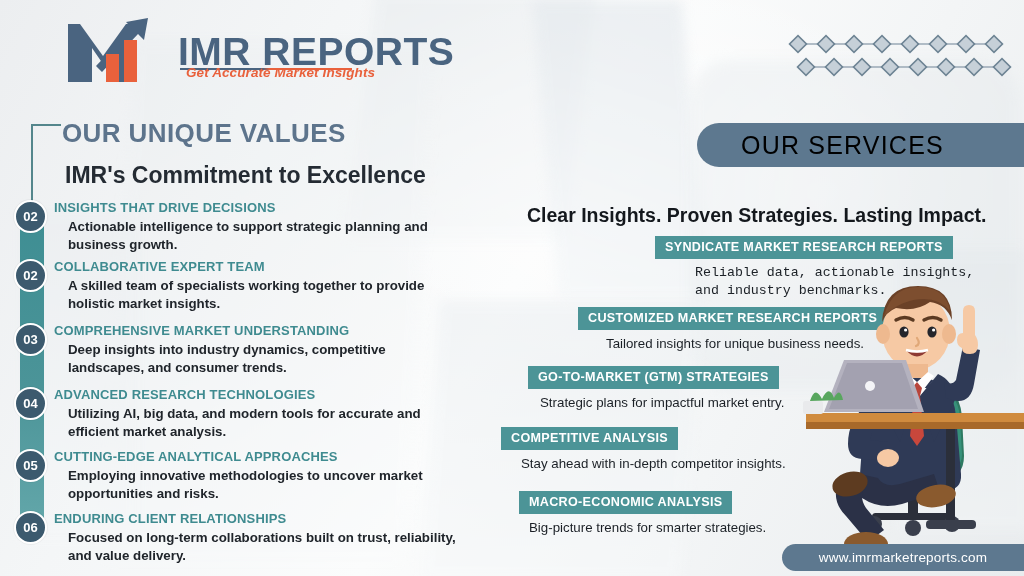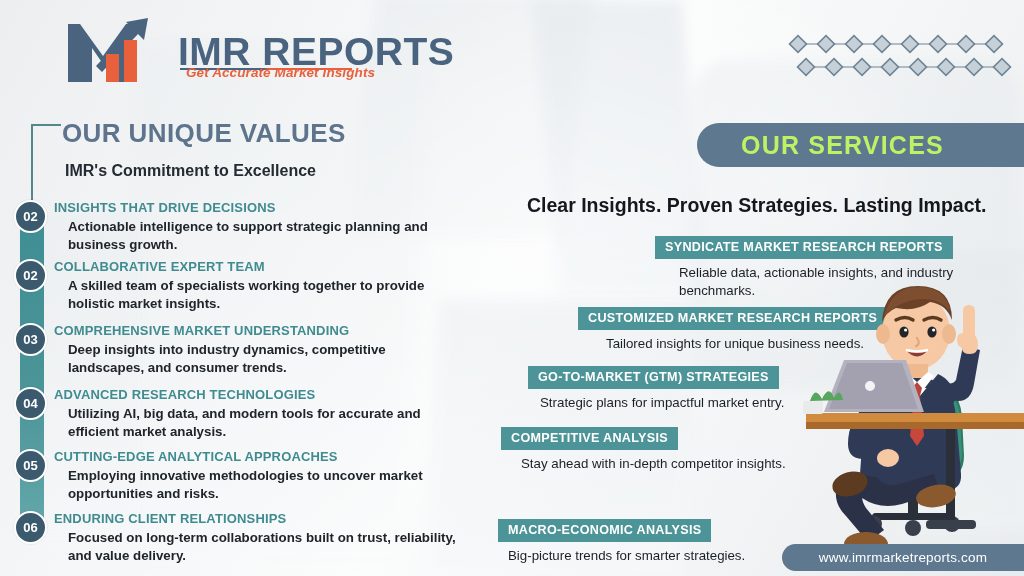--- a/index.html
+++ b/index.html
@@ -43,21 +43,21 @@
   #diamonds{position:absolute;left:788px;top:34px;width:230px;height:44px;}
 
   
   #left-head{
     position:absolute;left:62px;top:118px;
     font-size:26px;font-weight:bold;letter-spacing:.4px;color:#5d748c;
     white-space:nowrap;
   }
   #left-sub{
     position:absolute;left:65px;top:162px;
-    font-size:16px;font-weight:bold;color:#242b33;white-space:nowrap;
+    font-size:23px;font-weight:bold;color:#242b33;white-space:nowrap;
   }
   
   #bracket{position:absolute;left:31px;top:124px;width:28px;height:88px;
      border-left:2px solid #54868c;border-top:2px solid #54868c;}
   
   #teal-bar{position:absolute;left:20px;top:212px;width:24px;height:316px;
      background:linear-gradient(180deg,#3e8e93 0%,#4b9498 55%,#63a7aa 100%);}
 
   .vitem{position:absolute;left:54px;}
   .vnum{
@@ -71,25 +71,25 @@
   .vtitle{font-size:13px;font-weight:bold;color:#3f8b90;letter-spacing:.15px;white-space:nowrap;}
   .vdesc{margin-left:14px;margin-top:3px;font-size:13.3px;color:#20252b;line-height:1.33;max-width:392px;font-weight:bold;}
 
   
   #svc-banner{
     position:absolute;left:697px;top:123px;width:340px;height:44px;
     background:#5d788f;border-radius:22px 0 0 22px;
     display:flex;align-items:center;
   }
   #svc-banner span{
-    color:#bef264;font-size:25px;font-weight:bold;letter-spacing:1.2px;
+    color:#000000;font-size:25px;font-weight:normal;letter-spacing:1.2px;
     margin-left:44px;
   }
   #svc-tag{
-    position:absolute;left:527px;top:194px;
+    position:absolute;left:527px;top:204px;
     font-size:19.5px;font-weight:bold;color:#14181d;white-space:nowrap;
   }
   .sitem{position:absolute;}
   .slabel{
     display:inline-block;background:#4c9497;color:#fff;
     font-size:12.6px;font-weight:bold;letter-spacing:.3px;
     padding:4px 10px 5px 10px;white-space:nowrap;
   }
   .sdesc{font-size:13.3px;color:#1b2026;line-height:1.33;margin-top:5px;}
 
@@ -189,39 +189,39 @@
     <div class="vdesc">Focused on long-term collaborations built on trust, reliability, and value delivery.</div>
   </div>
 
   <div id="svc-banner">
     <span>OUR SERVICES</span>
   </div>
   <div id="svc-tag">Clear Insights. Proven Strategies. Lasting Impact.</div>
 
   <div class="sitem" style="left:655px;top:236px;">
     <div class="slabel">SYNDICATE MARKET RESEARCH REPORTS</div>
-    <div class="sdesc" style="margin-left:24px;max-width:300px;">Reliable data, actionable insights, and industry benchmarks.</div>
+    <div class="sdesc" style="margin-left:40px;max-width:300px;font-family:Liberation Mono, monospace;">Reliable data, actionable insights, and industry benchmarks.</div>
   </div>
 
   <div class="sitem" style="left:578px;top:307px;">
     <div class="slabel">CUSTOMIZED MARKET RESEARCH REPORTS</div>
     <div class="sdesc" style="margin-left:28px;max-width:320px;">Tailored insights for unique business needs.</div>
   </div>
 
   <div class="sitem" style="left:501px;top:427px;">
     <div class="slabel">COMPETITIVE ANALYSIS</div>
     <div class="sdesc" style="margin-left:20px;max-width:330px;">Stay ahead with in-depth competitor insights.</div>
   </div>
 
   <div class="sitem" style="left:528px;top:366px;">
     <div class="slabel">GO-TO-MARKET (GTM) STRATEGIES</div>
     <div class="sdesc" style="margin-left:12px;max-width:320px;">Strategic plans for impactful market entry.</div>
   </div>
 
-  <div class="sitem" style="left:498px;top:491px;margin-top:28px;">
+  <div class="sitem" style="left:519px;top:491px;">
     <div class="slabel">MACRO-ECONOMIC ANALYSIS</div>
     <div class="sdesc" style="margin-left:10px;max-width:330px;">Big-picture trends for smarter strategies.</div>
   </div>
 
   <svg id="character" viewBox="0 0 224 290">
 
     <path d="M118 112 q40 -4 44 34 l2 40 q0 22 -22 24 l-40 2 q-20 0 -20 -20 l0 -52 q0 -26 36 -28 z" fill="#2e7a62"></path>
     <path d="M126 118 q32 -2 34 30 l2 36 q0 16 -18 17 l-34 2 q-14 0 -14 -14 l0 -44 q0 -24 30 -27 z" fill="#37917a"></path>
 
     <rect x="108" y="210" width="10" height="36" fill="#2b2f3a"></rect>

